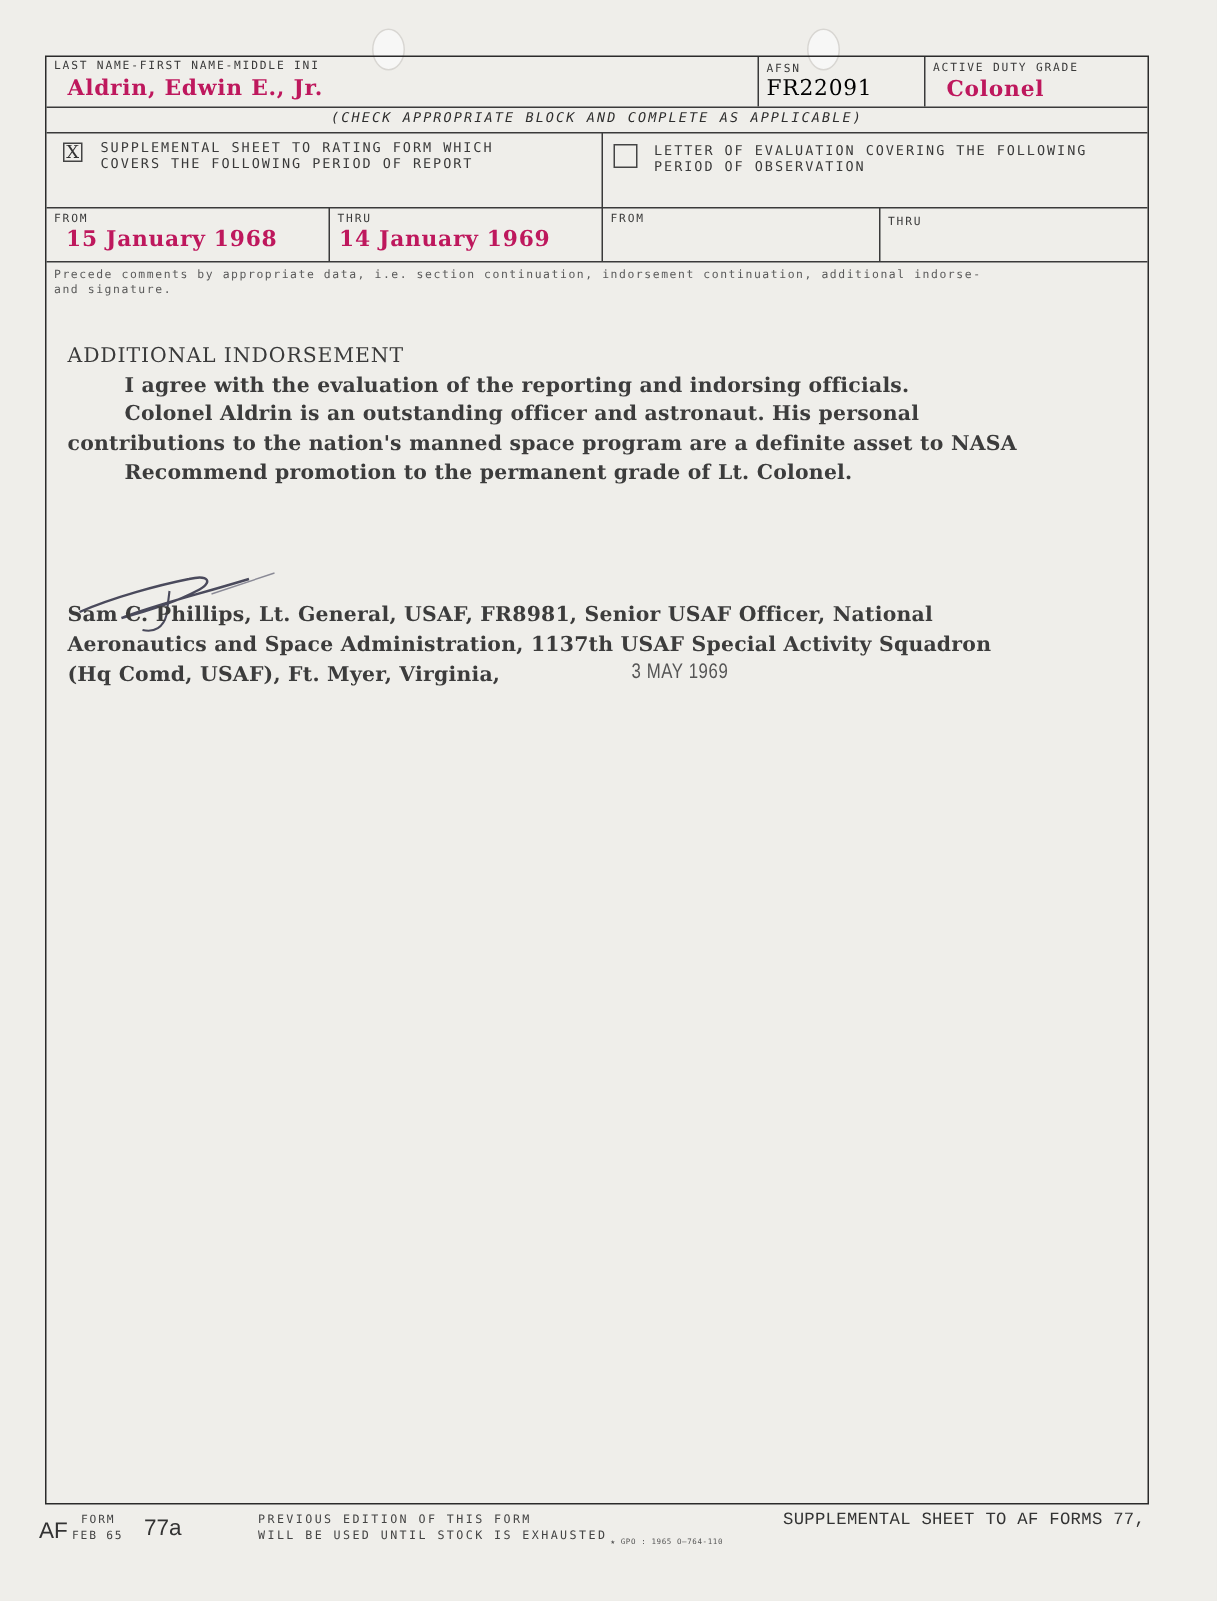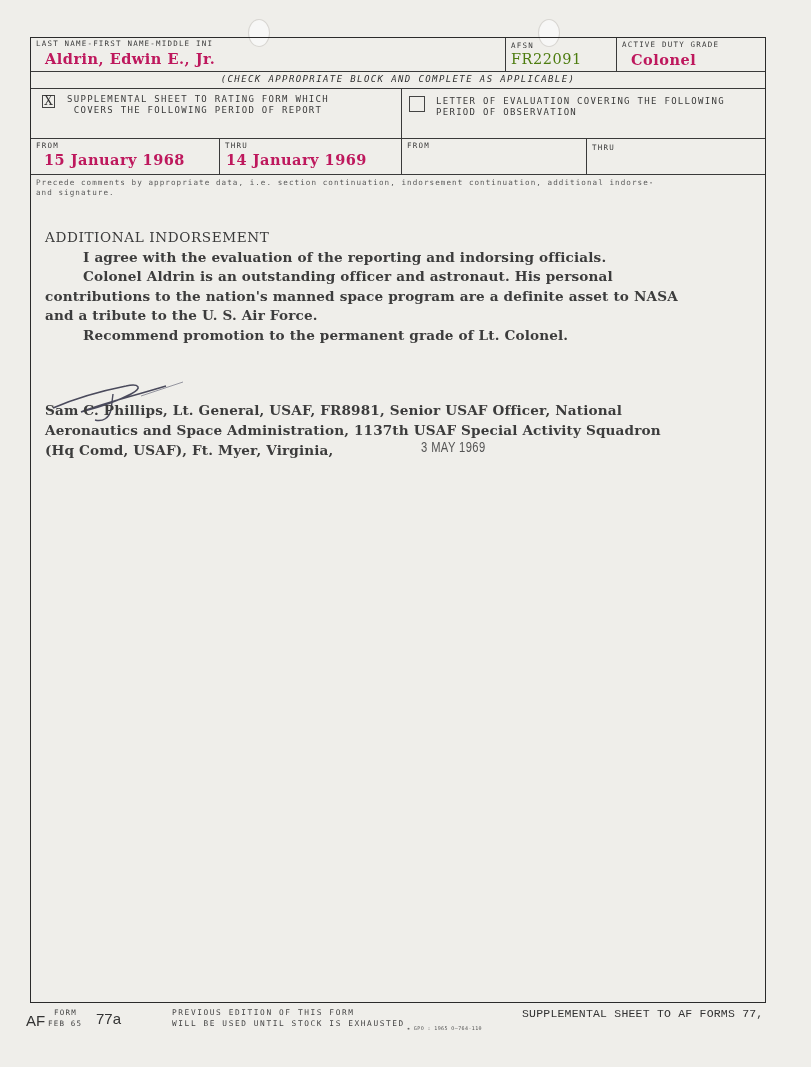--- a/index.html
+++ b/index.html
@@ -83,31 +83,31 @@
 
   <div class="hole" style="left:248px; top:19px;"></div>
   <div class="hole" style="left:538px; top:19px;"></div>
 
   <div class="form">
 
     <span class="label" style="left:5px; top:1px;">LAST NAME-FIRST NAME-MIDDLE INI</span>
     <span class="value" style="left:14px; top:12px;">Aldrin, Edwin E., Jr.</span>
     <div class="vline" style="left:474px; top:0; height:33px;"></div>
     <span class="label" style="left:480px; top:3px;">AFSN</span>
-    <span class="value" style="left:480px; top:13px; font-weight:normal; color:#4d7c0f;">FR22091</span>
+    <span class="value" style="left:480px; top:13px; font-weight:normal; color:#000000;">FR22091</span>
     <div class="vline" style="left:585px; top:0; height:33px;"></div>
     <span class="label" style="left:591px; top:2px;">ACTIVE DUTY GRADE</span>
     <span class="value" style="left:600px; top:13px;">Colonel</span>
     <div class="hline" style="top:33px;"></div>
 
     <div class="banner">(CHECK APPROPRIATE BLOCK AND COMPLETE AS APPLICABLE)</div>
     <div class="hline" style="top:50px;"></div>
 
     <div class="checkbox" style="left:11px; top:57px;">X</div>
-    <div class="check-text" style="left:36px; top:56px;text-align:center;">
+    <div class="check-text" style="left:36px; top:56px;">
       <div>SUPPLEMENTAL SHEET TO RATING FORM WHICH</div>
       <div>COVERS THE FOLLOWING PERIOD OF REPORT</div>
     </div>
     <div class="vline" style="left:370px; top:50px; height:86px;"></div>
     <div class="checkbox" style="left:378px; top:58px; width:16px; height:16px;"></div>
     <div class="check-text" style="left:405px; top:58px;">
       <div>LETTER OF EVALUATION COVERING THE FOLLOWING</div>
       <div>PERIOD OF OBSERVATION</div>
     </div>
     <div class="hline" style="top:100px;"></div>
@@ -127,21 +127,20 @@
     <div class="instructions">
       <div>Precede comments by appropriate data, i.e. section continuation, indorsement continuation, additional indorse-</div>
       <div>and signature.</div>
     </div>
 
     <div class="body-text">
       <p class="heading">ADDITIONAL INDORSEMENT</p>
       <p class="indent">I agree with the evaluation of the reporting and indorsing officials.</p>
       <p class="indent">Colonel Aldrin is an outstanding officer and astronaut.  His personal</p>
       <p>contributions to the nation's manned space program are a definite asset to NASA</p>
-      <p>and a tribute to the U. S. Air Force.</p>
       <p class="indent">Recommend promotion to the permanent grade of Lt. Colonel.</p>
     </div>
 
     <svg class="signature" viewBox="0 0 150 50">
       <path d="M2 30 C 25 20, 55 12, 75 8 C 88 5, 92 10, 80 16 C 65 24, 45 30, 30 34 C 50 26, 75 20, 115 8" fill="none" stroke="#4a4a5c" stroke-width="1.6"></path>
       <path d="M62 16 L 60 32 C 58 40, 52 44, 44 42" fill="none" stroke="#4a4a5c" stroke-width="1.4"></path>
       <path d="M90 18 L 132 4" fill="none" stroke="#8a8a96" stroke-width="0.9"></path>
     </svg>
 
     <div class="sig-block">

